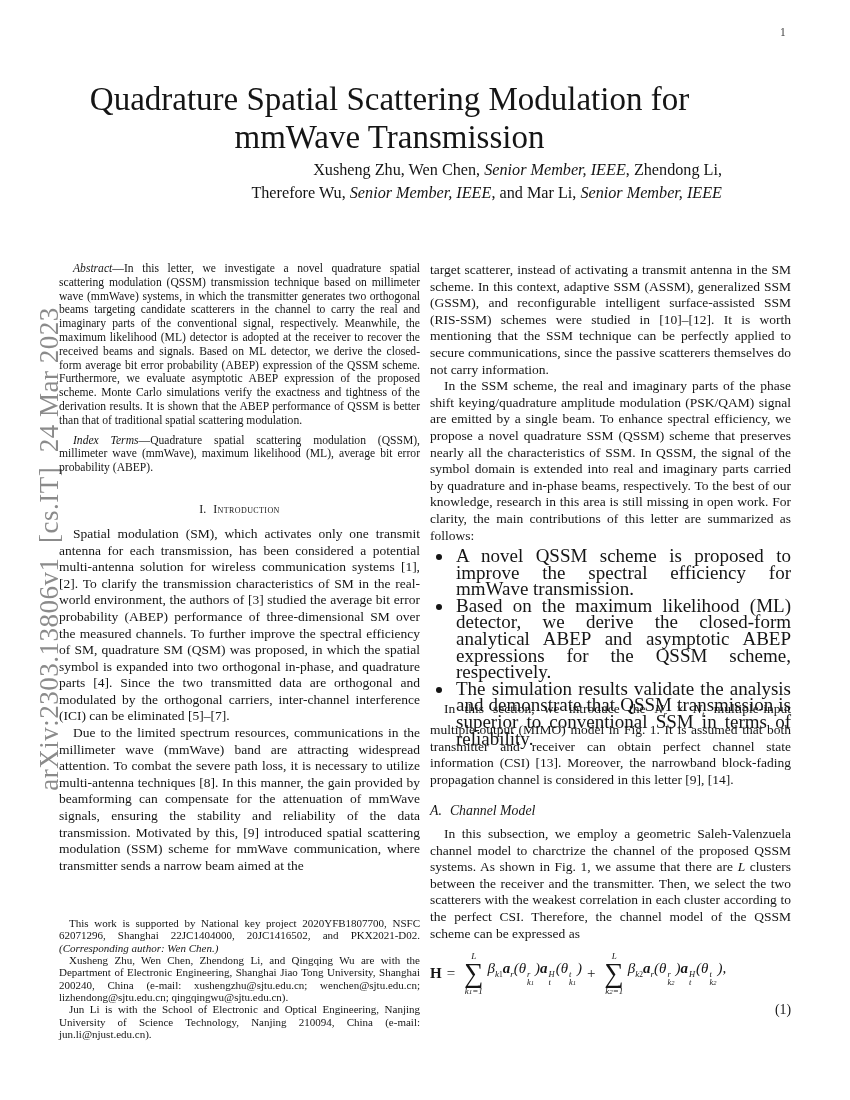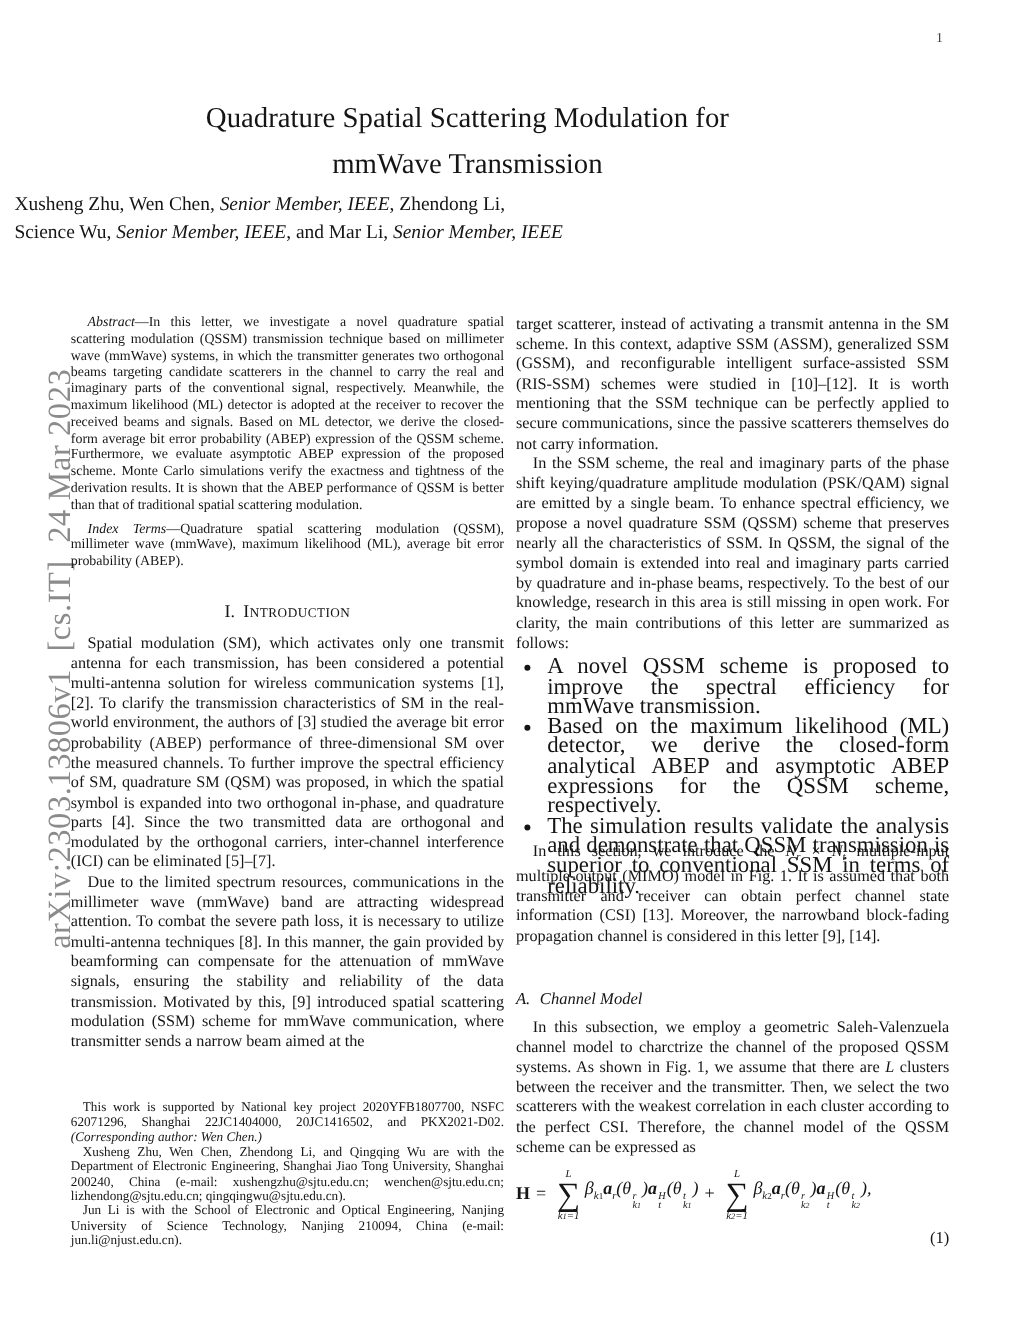--- a/index.html
+++ b/index.html
@@ -8,36 +8,36 @@
     font-family:"Liberation Serif","DejaVu Serif",serif; color:#151515; overflow:hidden;
   }
   
   .pagenum { position:absolute; top:26px; left:780px; font-size:11.5px; color:#3a3a3a; }
   .watermark {
     position:absolute; left:-270px; top:533px; width:640px; height:32px;
     transform:rotate(-90deg); transform-origin:center;
     font-size:27px; color:#8b8b8b; text-align:center; white-space:pre; letter-spacing:0.5px;
   }
   .title { position:absolute; top:80px; left:0; width:779px; text-align:center;
-    font-size:24px; line-height:38px; font-weight:400; }
-  .authors { position:absolute; top:159px; left:0; width:722px; text-align:left;
-    font-size:16.2px; line-height:23px;margin-left:12px; }
+    font-size:33px; line-height:38px; font-weight:400; }
+  .authors { position:absolute; top:159px; left:0; width:722px; text-align:right;
+    font-size:16.2px; line-height:23px; }
   
   .col { position:absolute; width:361px; }
   .colL1 { left:59px;  top:262px; }
   .fnblock { left:59px; top:917px; width:361px; position:absolute; }
   .colR1 { left:430px; top:262px; }
   .colR2 { left:430px; top:701px; }
-  .colR3 { left:430px; top:825px; }
+  .colR3 { left:430px; top:803px; }
   p { margin:0; }
   .abs, .idx {
     font-size:11.6px; line-height:13.8px; font-weight:normal; text-align:justify; text-indent:14px;
   }
   .idx { margin-top:6px; }
-  .h2 { text-align:center; font-size:15px; margin-top:27px; margin-bottom:9px; }
+  .h2 { text-align:center; font-size:12px; margin-top:27px; margin-bottom:9px; }
   .h2 .num { margin-right:7px; }
   .sc { font-variant:small-caps; letter-spacing:0.4px; }
   .h3 { font-style:italic; font-size:13.8px; margin:0 0 7px 0; }
   .h3 .num { margin-right:8px; }
   .body-p { font-size:13.5px; line-height:16.6px; text-align:justify; text-indent:14px; }
   .noind { text-indent:0; }
   .blist { margin:4px 0 0 0; padding-left:24px; }
   .blist li { font-size:19px; line-height:16.6px; text-align:justify; margin:0; padding-left:2px; }
   .fn { font-size:11px; line-height:12.35px; text-align:justify; text-indent:10px; }
   .it { font-style:italic; }
@@ -70,21 +70,21 @@
 
   <div class="watermark">arXiv:2303.13806v1  [cs.IT]  24 Mar 2023</div>
 
   <div class="title">
     <div>Quadrature Spatial Scattering Modulation for</div>
     <div>mmWave Transmission</div>
   </div>
 
   <div class="authors">
     <div><span>Xusheng Zhu, Wen Chen, </span><span class="it">Senior Member, IEEE</span><span>, Zhendong Li,</span></div>
-    <div><span>Science Wu, </span><span class="it">Senior Member, IEEE</span><span>, and Mar Li, </span><span class="it">Senior Member, IEEE</span></div>
+    <div><span>Therefore Wu, </span><span class="it">Senior Member, IEEE</span><span>, and Mar Li, </span><span class="it">Senior Member, IEEE</span></div>
   </div>
 
   <div class="col colL1">
     <p class="abs"><span class="it">Abstract</span><span>—In this letter, we investigate a novel quadrature spatial scattering modulation (QSSM) transmission technique based on millimeter wave (mmWave) systems, in which the transmitter generates two orthogonal beams targeting candidate scatterers in the channel to carry the real and imaginary parts of the conventional signal, respectively. Meanwhile, the maximum likelihood (ML) detector is adopted at the receiver to recover the received beams and signals. Based on ML detector, we derive the closed-form average bit error probability (ABEP) expression of the QSSM scheme. Furthermore, we evaluate asymptotic ABEP expression of the proposed scheme. Monte Carlo simulations verify the exactness and tightness of the derivation results. It is shown that the ABEP performance of QSSM is better than that of traditional spatial scattering modulation.</span></p>
     <p class="idx"><span class="it">Index Terms</span><span>—Quadrature spatial scattering modulation (QSSM), millimeter wave (mmWave), maximum likelihood (ML), average bit error probability (ABEP).</span></p>
 
     <div class="h2"><span class="num">I.</span><span class="sc">Introduction</span></div>
 
     <p class="body-p">Spatial modulation (SM), which activates only one transmit antenna for each transmission, has been considered a potential multi-antenna solution for wireless communication systems [1], [2]. To clarify the transmission characteristics of SM in the real-world environment, the authors of [3] studied the average bit error probability (ABEP) performance of three-dimensional SM over the measured channels. To further improve the spectral efficiency of SM, quadrature SM (QSM) was proposed, in which the spatial symbol is expanded into two orthogonal in-phase, and quadrature parts [4]. Since the two transmitted data are orthogonal and modulated by the orthogonal carriers, inter-channel interference (ICI) can be eliminated [5]–[7].</p>
     <p class="body-p">Due to the limited spectrum resources, communications in the millimeter wave (mmWave) band are attracting widespread attention. To combat the severe path loss, it is necessary to utilize multi-antenna techniques [8]. In this manner, the gain provided by beamforming can compensate for the attenuation of mmWave signals, ensuring the stability and reliability of the data transmission. Motivated by this, [9] introduced spatial scattering modulation (SSM) scheme for mmWave communication, where transmitter sends a narrow beam aimed at the</p>

